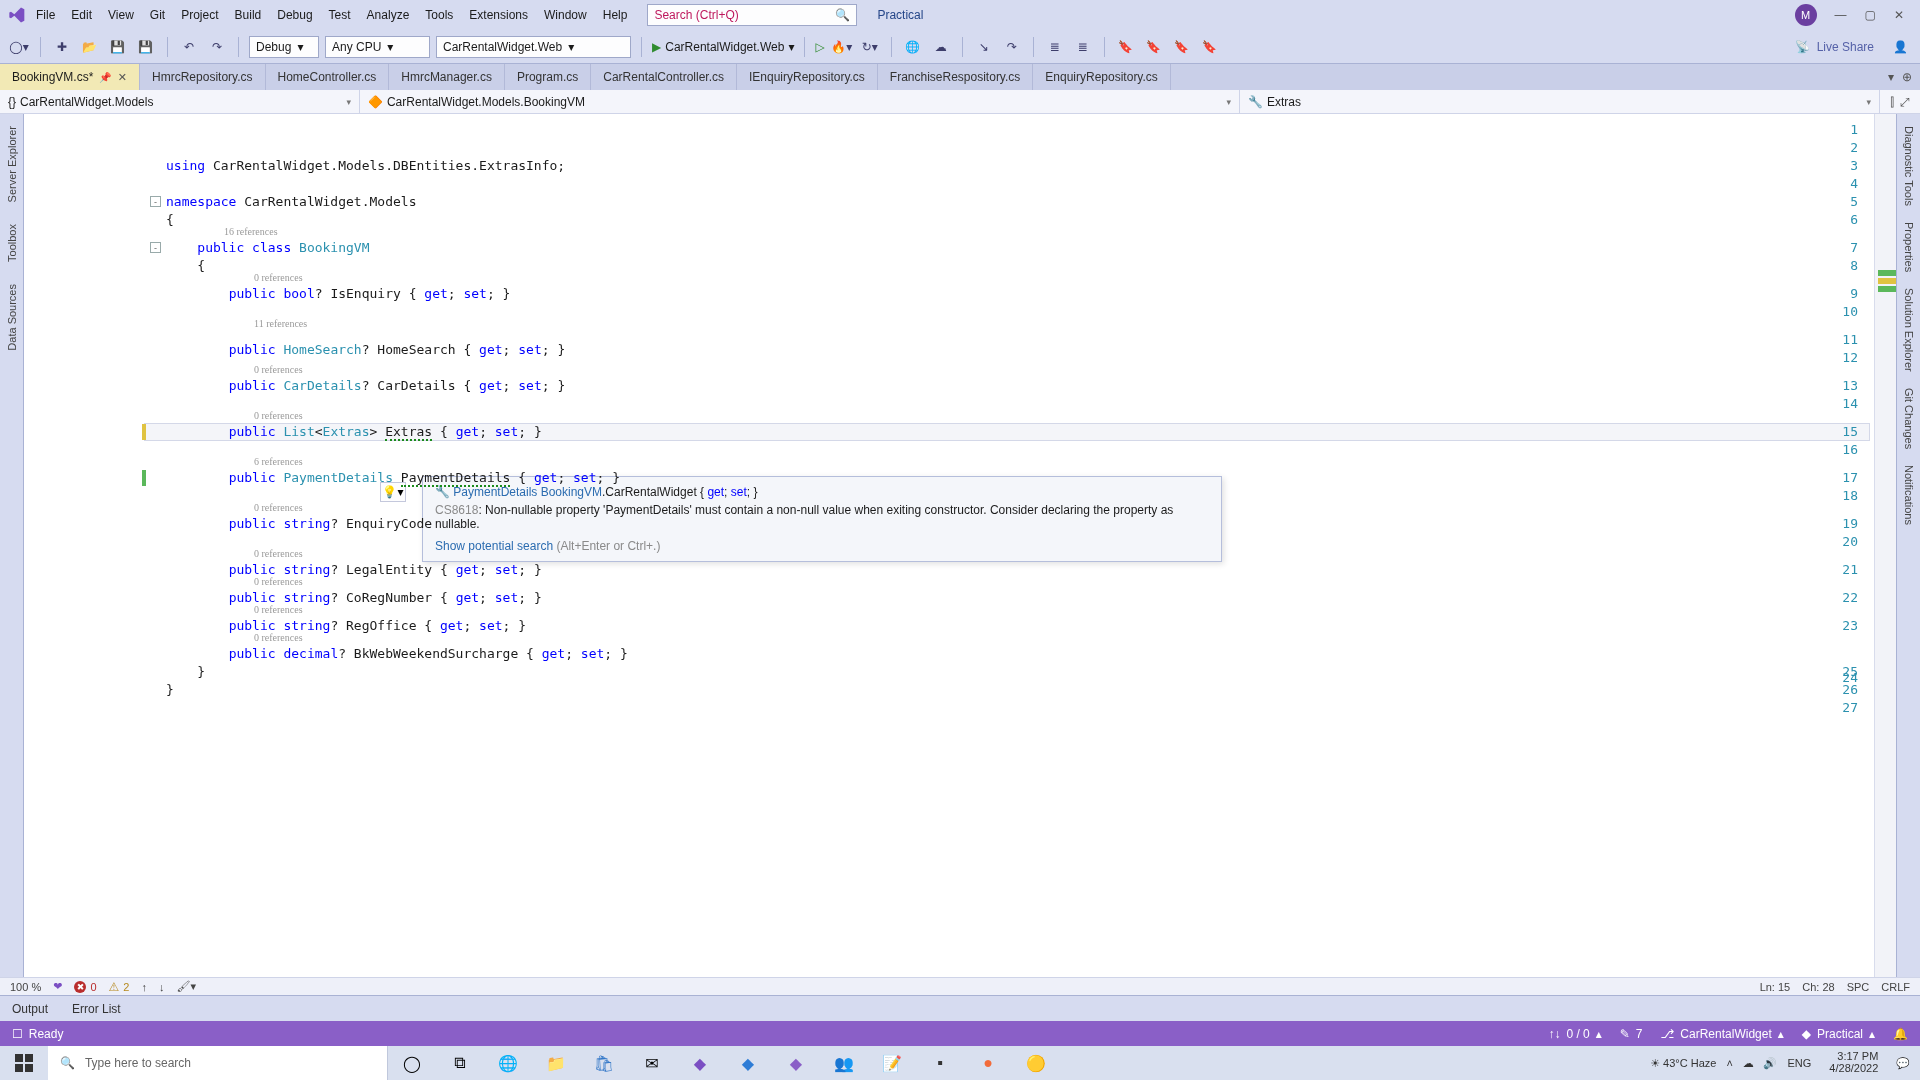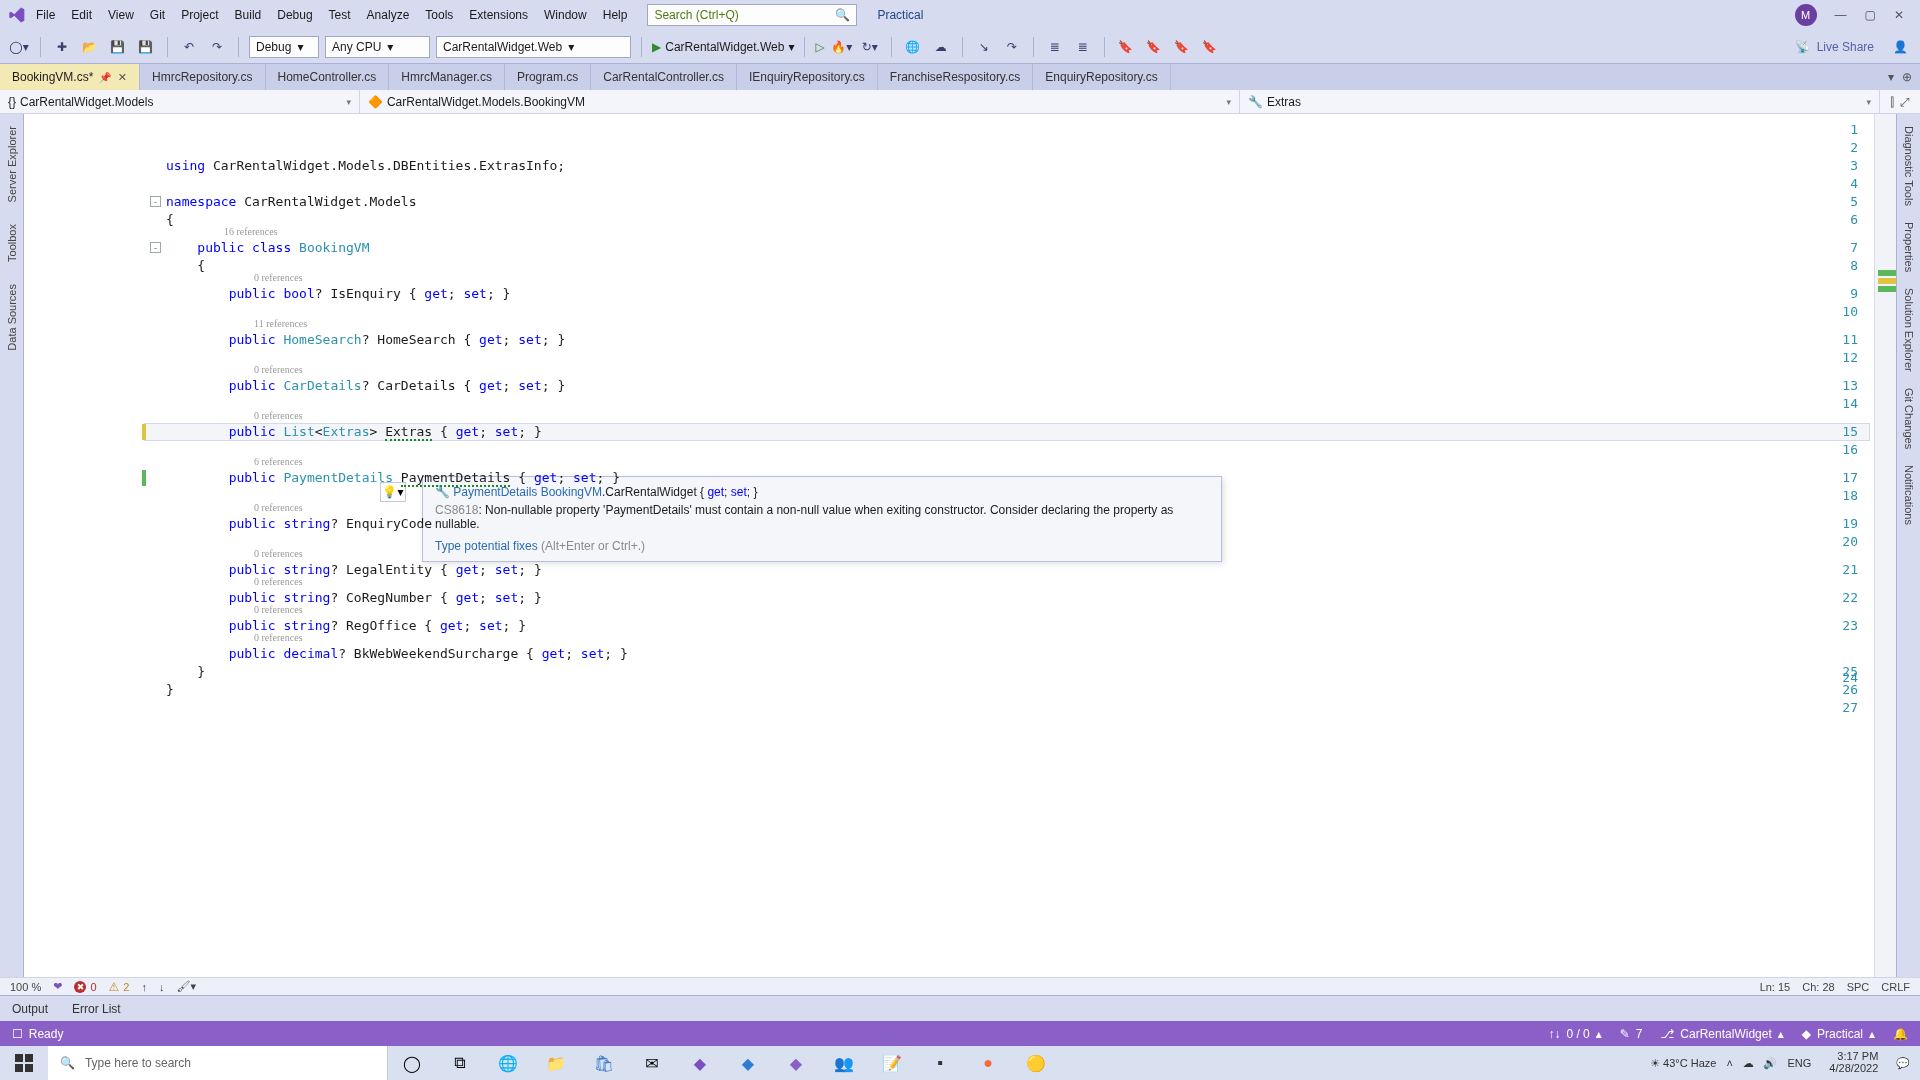--- a/index.html
+++ b/index.html
@@ -1,20 +1,20 @@
 <!DOCTYPE html>
 <html><head>
 <meta charset="utf-8">
 <style>
 * { margin: 0; padding: 0; box-sizing: border-box; }
 body { font-family: "Segoe UI", Tahoma, sans-serif; font-size: 12px; background: #eef0f9; overflow: hidden; width: 1920px; height: 1080px; position: relative; }
 .menubar { height: 30px; background: #d6dbf0; display: flex; align-items: center; padding: 0 6px; gap: 2px; }
 .vs-logo { width: 20px; height: 20px; display: inline-block; }
 .menubar .menu-item { padding: 4px 8px; color: #1b1b1b; cursor: default; }
-.searchbox { margin-left: 10px; width: 210px; height: 22px; border: 1px solid #9fa8c9; background: #fdfdfe; padding: 0 6px; display: flex; align-items: center; justify-content: space-between; color: #4d7c0f; }
+.searchbox { margin-left: 10px; width: 210px; height: 22px; border: 1px solid #9fa8c9; background: #fdfdfe; padding: 0 6px; display: flex; align-items: center; justify-content: space-between; color: #be185d; }
 .searchbox span { font-size: 12px; }
 .sln-name { margin-left: 18px; color: #244588; }
 .win-controls { margin-left: auto; display: flex; align-items: center; gap: 18px; padding-right: 10px; color: #555; }
 .avatar { width:22px;height:22px;border-radius:50%;background:#6b3fa0;color:#fff;display:flex;align-items:center;justify-content:center;font-size:11px; }
 
 .toolbar { height: 34px; background: #d6dbf0; border-bottom: 1px solid #a9b2d4; display: flex; align-items: center; padding: 0 8px; gap: 6px; }
 .toolbar .sep { width:1px; height:20px; background:#a9b2d4; margin: 0 4px; }
 .tb-btn { width:22px; height:22px; display:flex; align-items:center; justify-content:center; color:#3d3d6b; }
 .dropdown { height:22px; border:1px solid #9fa8c9; background:#fdfdfe; padding:0 6px; display:flex; align-items:center; font-size:12px; color:#1b1b1b; gap:6px; }
 .dropdown.small { width:70px; } .dropdown.mid { width:105px; } .dropdown.proj { width:195px; }
@@ -242,21 +242,21 @@
     </div>
 
     <div class="quickfix" style="left:356px; top:368px;">💡▾</div>
 
     <div class="tooltip" style="left:398px; top:362px; width:800px;">
       <div class="line1"><span style="color:#555">🔧 </span><span style="color:#2b6cb0">PaymentDetails BookingVM</span><span>.CarRentalWidget { </span><span class="kw">get</span><span>; </span><span class="kw">set</span><span>; }</span></div>
       <div class="diag" style="margin-top:4px;">
         <span class="code">CS8618</span><span>: Non-nullable property 'PaymentDetails' must contain a non-null value when exiting constructor. Consider declaring the property as nullable.</span>
       </div>
       <div class="fix">
-        <span>Type potential fixes</span><span class="hint"> (Alt+Enter or Ctrl+.)</span>
+        <span>Show potential search</span><span class="hint"> (Alt+Enter or Ctrl+.)</span>
       </div>
     </div>
   <div class="linenum" style="top: 8px;">1</div>
       <div class="linenum" style="top: 26px;">2</div>
       <div class="linenum" style="top: 44px;">3</div>
       <div class="code-line" style="top: 44px; text-align: center;"><span></span><span class="kw">using </span><span>CarRentalWidget.Models.DBEntities.ExtrasInfo;</span></div>
       <div class="linenum" style="top: 62px;">4</div>
       <div class="linenum" style="top: 80px;">5</div>
       <div class="fold" style="top: 82px;">-</div>
       <div class="code-line" style="top: 80px;"><span></span><span class="kw">namespace </span><span>CarRentalWidget.Models</span></div>
@@ -267,21 +267,21 @@
       <div class="fold" style="top: 128px;">-</div>
       <div class="code-line" style="top: 126px;"><span>    </span><span class="kw">public class </span><span class="type">BookingVM</span></div>
       <div class="linenum" style="top: 144px;">8</div>
       <div class="code-line" style="top: 144px;"><span>    </span><span>{</span></div>
       <div class="codelens" style="top: 158px; left: 230px;">0 references</div>
       <div class="linenum" style="top: 172px;">9</div>
       <div class="code-line" style="top: 172px;"><span>        </span><span class="kw">public </span><span class="kw">bool</span><span>? IsEnquiry { </span><span class="kw">get</span><span>; </span><span class="kw">set</span><span>; }</span></div>
       <div class="linenum" style="top: 190px;">10</div>
       <div class="codelens" style="top: 204px; left: 230px;">11 references</div>
       <div class="linenum" style="top: 218px;">11</div>
-      <div class="code-line" style="top: 218px;"><span>        </span><span class="kw">public </span><span class="type">HomeSearch</span><span>? HomeSearch { </span><span class="kw">get</span><span>; </span><span class="kw">set</span><span>; }</span></div>
+      <div class="code-line" style="top: 228px;"><span>        </span><span class="kw">public </span><span class="type">HomeSearch</span><span>? HomeSearch { </span><span class="kw">get</span><span>; </span><span class="kw">set</span><span>; }</span></div>
       <div class="linenum" style="top: 236px;">12</div>
       <div class="codelens" style="top: 250px; left: 230px;">0 references</div>
       <div class="linenum" style="top: 264px;">13</div>
       <div class="code-line" style="top: 264px;"><span>        </span><span class="kw">public </span><span class="type">CarDetails</span><span>? CarDetails { </span><span class="kw">get</span><span>; </span><span class="kw">set</span><span>; }</span></div>
       <div class="linenum" style="top: 282px;">14</div>
       <div class="codelens" style="top: 296px; left: 230px;">0 references</div>
       <div class="linenum" style="top: 310px;">15</div>
       <div class="change-bar" style="top: 310px; height: 16px;"></div>
       <div class="code-line" style="top: 310px;"><span>        </span><span class="kw">public </span><span class="type">List</span><span>&lt;</span><span class="type">Extras</span><span>&gt; </span><span class="cm-squiggle">Extras</span><span> { </span><span class="kw">get</span><span>; </span><span class="kw">set</span><span>; }</span></div>
       <div class="linenum" style="top: 328px;">16</div>

